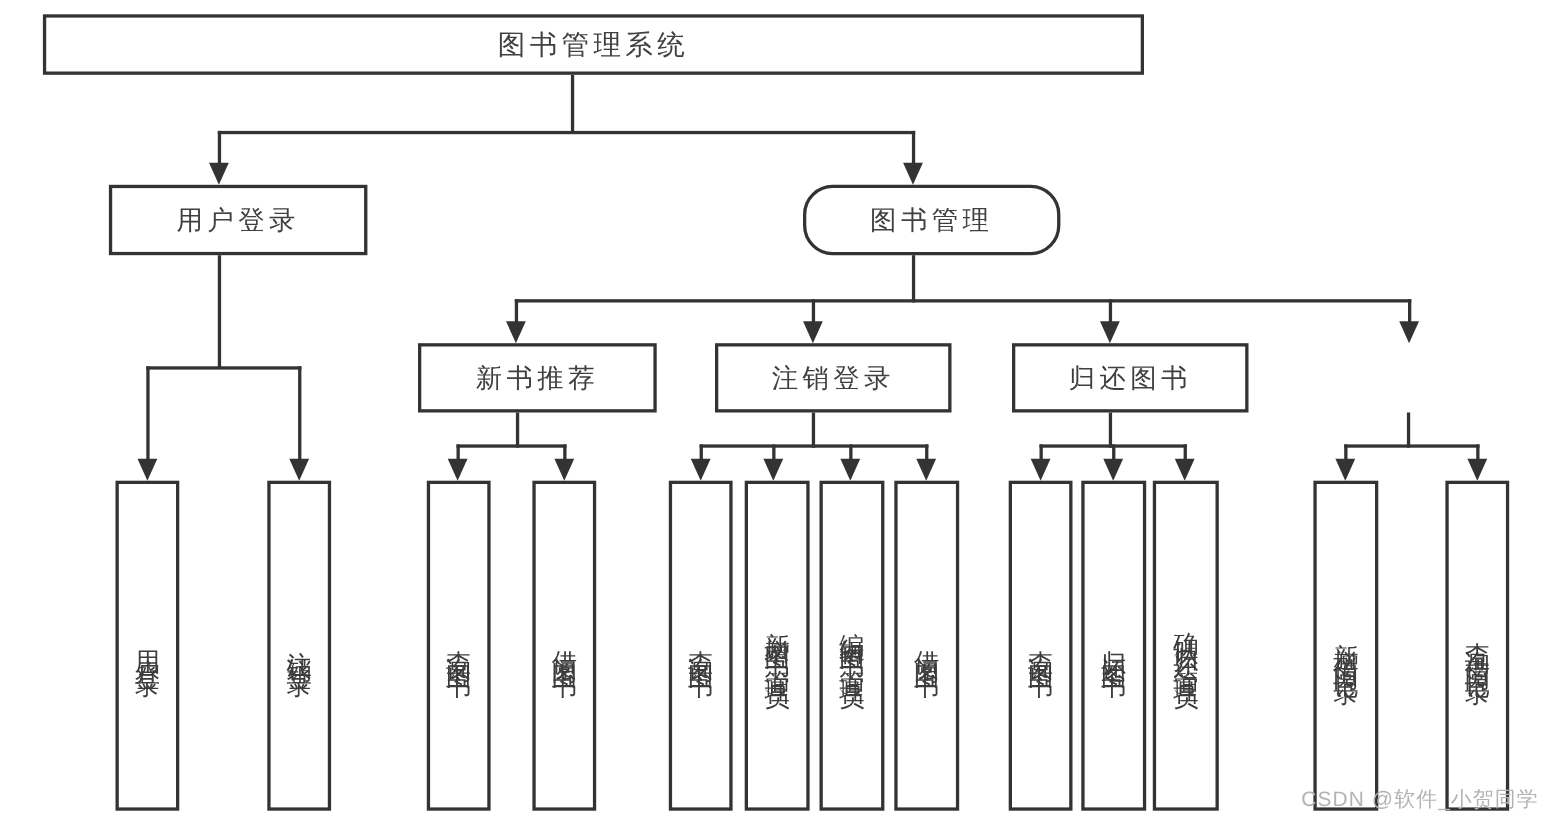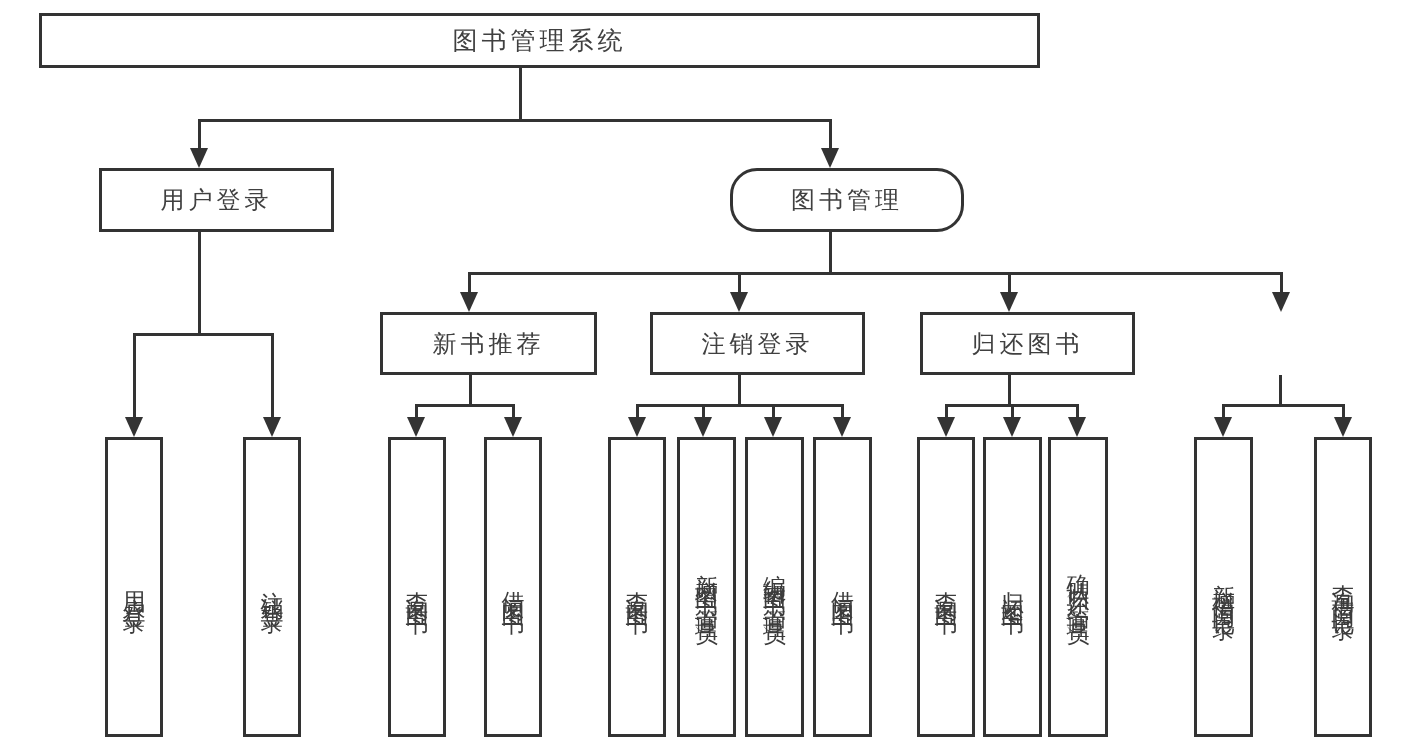--- a/index.html
+++ b/index.html
@@ -185,14 +185,15 @@
     <span class="vtext">确认归还（管理员）</span>
   </div>
 
   <div class="vbox" style="left:1194px;top:437px;width:59px;height:300px;">
     <span class="vtext">新增借阅记录</span>
   </div>
   <div class="vbox" style="left:1314px;top:437px;width:58px;height:300px;">
     <span class="vtext">查询借阅记录</span>
   </div>
 
+  <div class="watermark">CSDN @软件_小贺同学</div>
 
 </div>
 
 </body></html>

